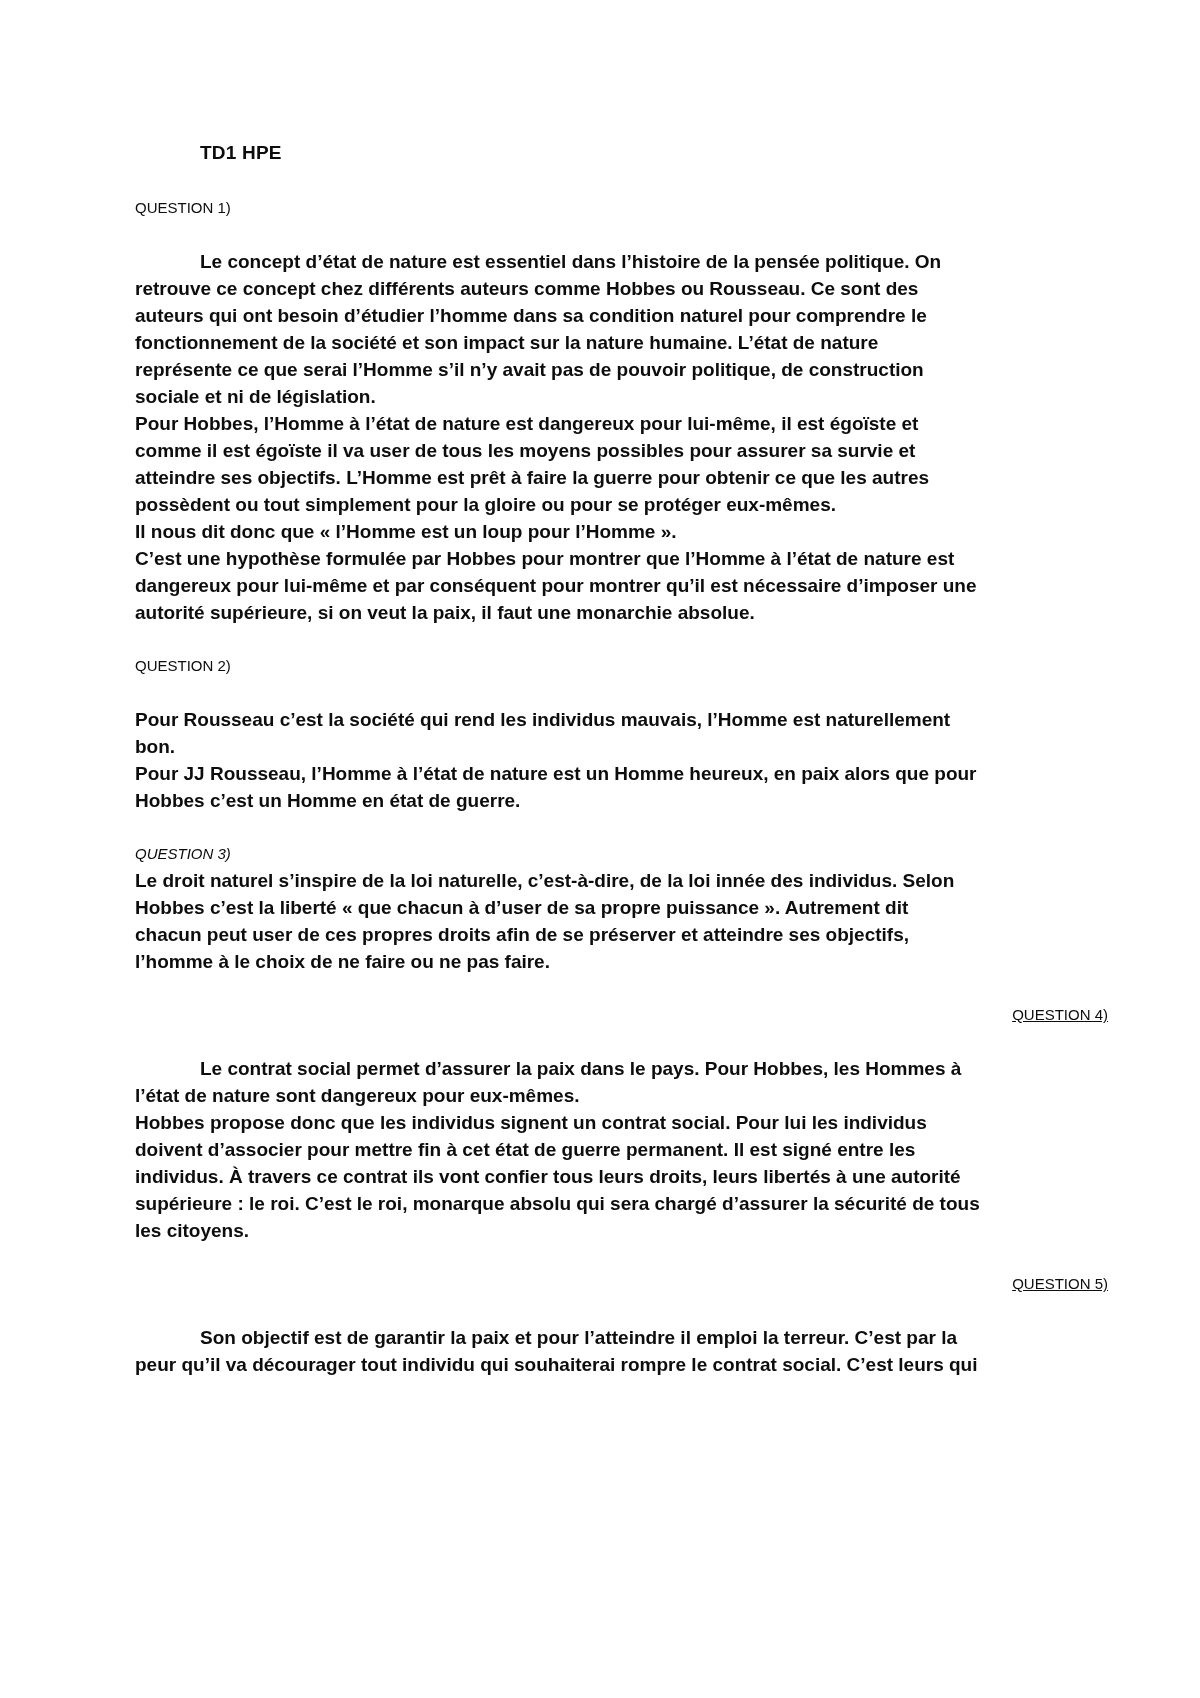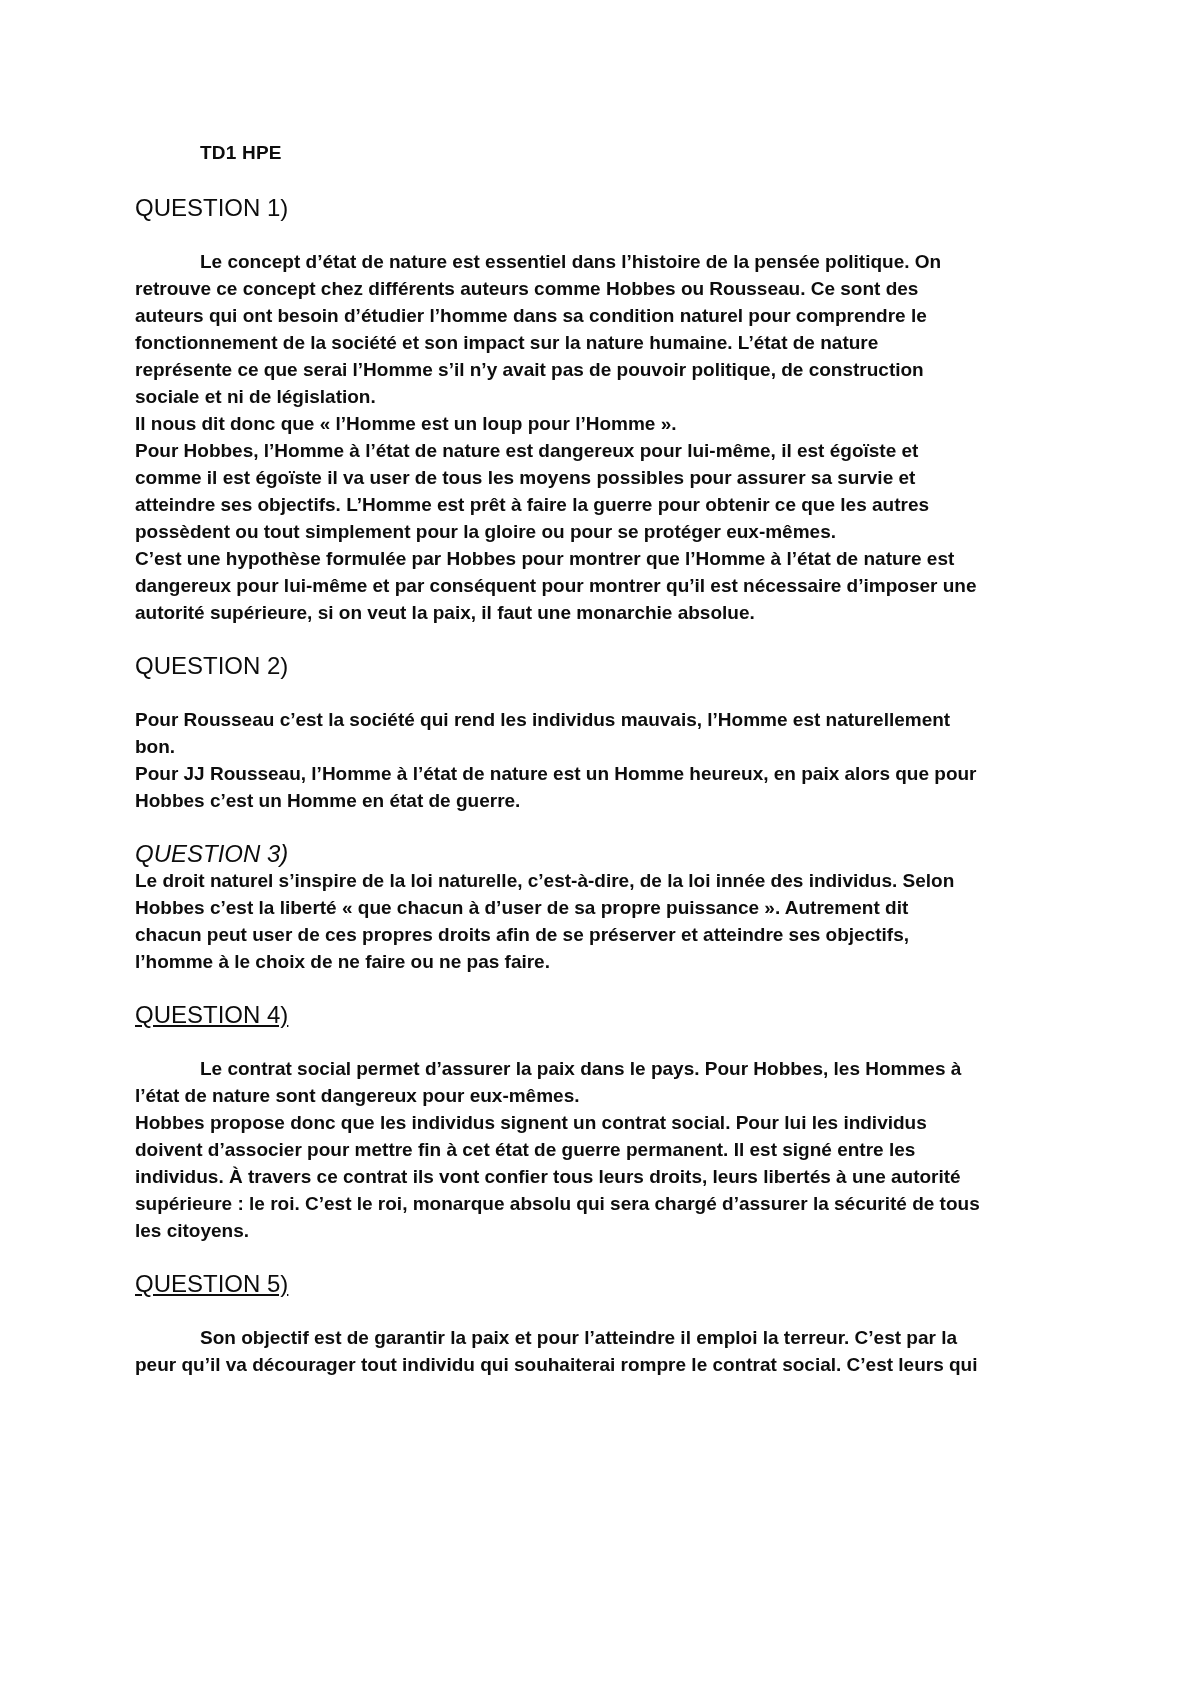--- a/index.html
+++ b/index.html
@@ -26,27 +26,28 @@
     margin: 0 0 30px 65px;
     letter-spacing: 0.2px;
   }
   .qsection {
     margin-top: 26px;
   }
   .qsection:first-of-type {
     margin-top: 0;
   }
   .qheading {
-    font-size: 24px;
+    font-size: 15px;
     font-weight: 400;
     line-height: 27px;
     margin: 0 0 27px 0;
   }
   .qheading.underline {
     text-decoration: underline;
+    text-align: right;
   }
   .qheading.tight {
     margin-bottom: 0;
     font-style: italic;
   }
   .body-par {
     font-size: 19px;
     font-weight: 700;
     line-height: 27px;
     margin: 0;
@@ -58,22 +59,22 @@
 </style>
 </head>
 <body>
 
 <div class="page">
   <h1 class="doc-title">TD1 HPE</h1>
   <div id="sections">
       <section class="qsection">
         <div class="qheading">QUESTION 1)</div>
         <p class="body-par indent">Le concept d’état de nature est essentiel dans l’histoire de la pensée politique. On retrouve ce concept chez différents auteurs comme Hobbes ou Rousseau. Ce sont des auteurs qui ont besoin d’étudier l’homme dans sa condition naturel pour comprendre le fonctionnement de la société et son impact sur la nature humaine. L’état de nature représente ce que serai l’Homme s’il n’y avait pas de pouvoir politique, de construction sociale et ni de législation.</p>
+        <p class="body-par">Pour Hobbes, l’Homme à l’état de nature est dangereux pour lui-même, il est égoïste et comme il est égoïste il va user de tous les moyens possibles pour assurer sa survie et atteindre ses objectifs. L’Homme est prêt à faire la guerre pour obtenir ce que les autres possèdent ou tout simplement pour la gloire ou pour se protéger eux-mêmes.</p>
         <p class="body-par">Il nous dit donc que « l’Homme est un loup pour l’Homme ».</p>
-        <p class="body-par">Pour Hobbes, l’Homme à l’état de nature est dangereux pour lui-même, il est égoïste et comme il est égoïste il va user de tous les moyens possibles pour assurer sa survie et atteindre ses objectifs. L’Homme est prêt à faire la guerre pour obtenir ce que les autres possèdent ou tout simplement pour la gloire ou pour se protéger eux-mêmes.</p>
         <p class="body-par">C’est une hypothèse formulée par Hobbes pour montrer que l’Homme à l’état de nature est dangereux pour lui-même et par conséquent pour montrer qu’il est nécessaire d’imposer une autorité supérieure, si on veut la paix, il faut une monarchie absolue.</p>
       </section>
       <section class="qsection">
         <div class="qheading">QUESTION 2)</div>
         <p class="body-par">Pour Rousseau c’est la société qui rend les individus mauvais, l’Homme est naturellement bon.</p>
         <p class="body-par">Pour JJ Rousseau, l’Homme à l’état de nature est un Homme heureux, en paix alors que pour Hobbes c’est un Homme en état de guerre.</p>
       </section>
       <section class="qsection">
         <div class="qheading tight">QUESTION 3)</div>
         <p class="body-par">Le droit naturel s’inspire de la loi naturelle, c’est-à-dire, de la loi innée des individus. Selon Hobbes c’est la liberté « que chacun à d’user de sa propre puissance ». Autrement dit chacun peut user de ces propres droits afin de se préserver et atteindre ses objectifs, l’homme à le choix de ne faire ou ne pas faire.</p>

